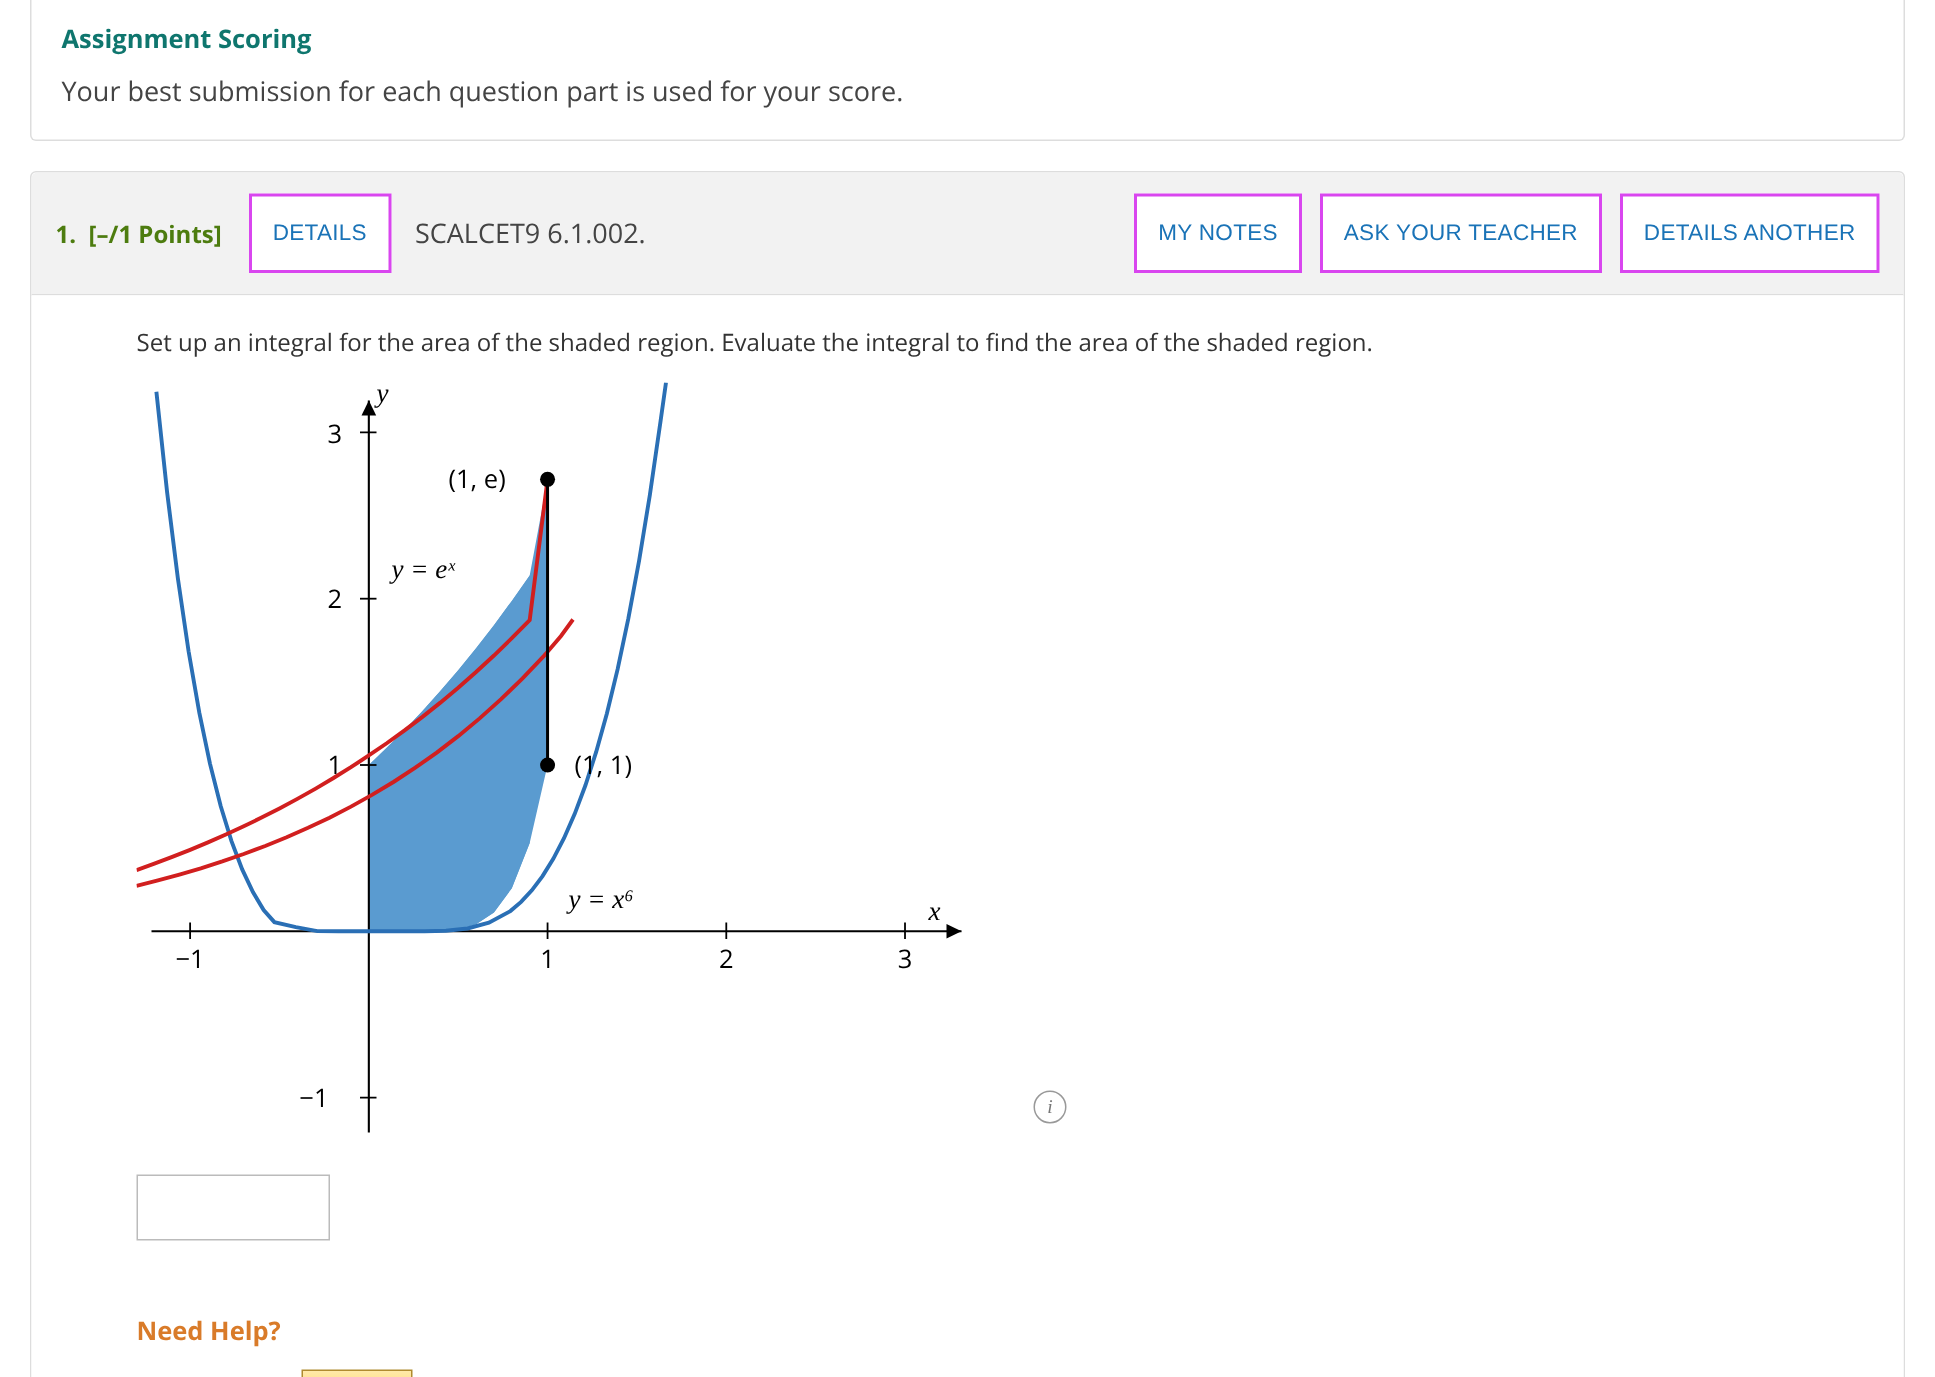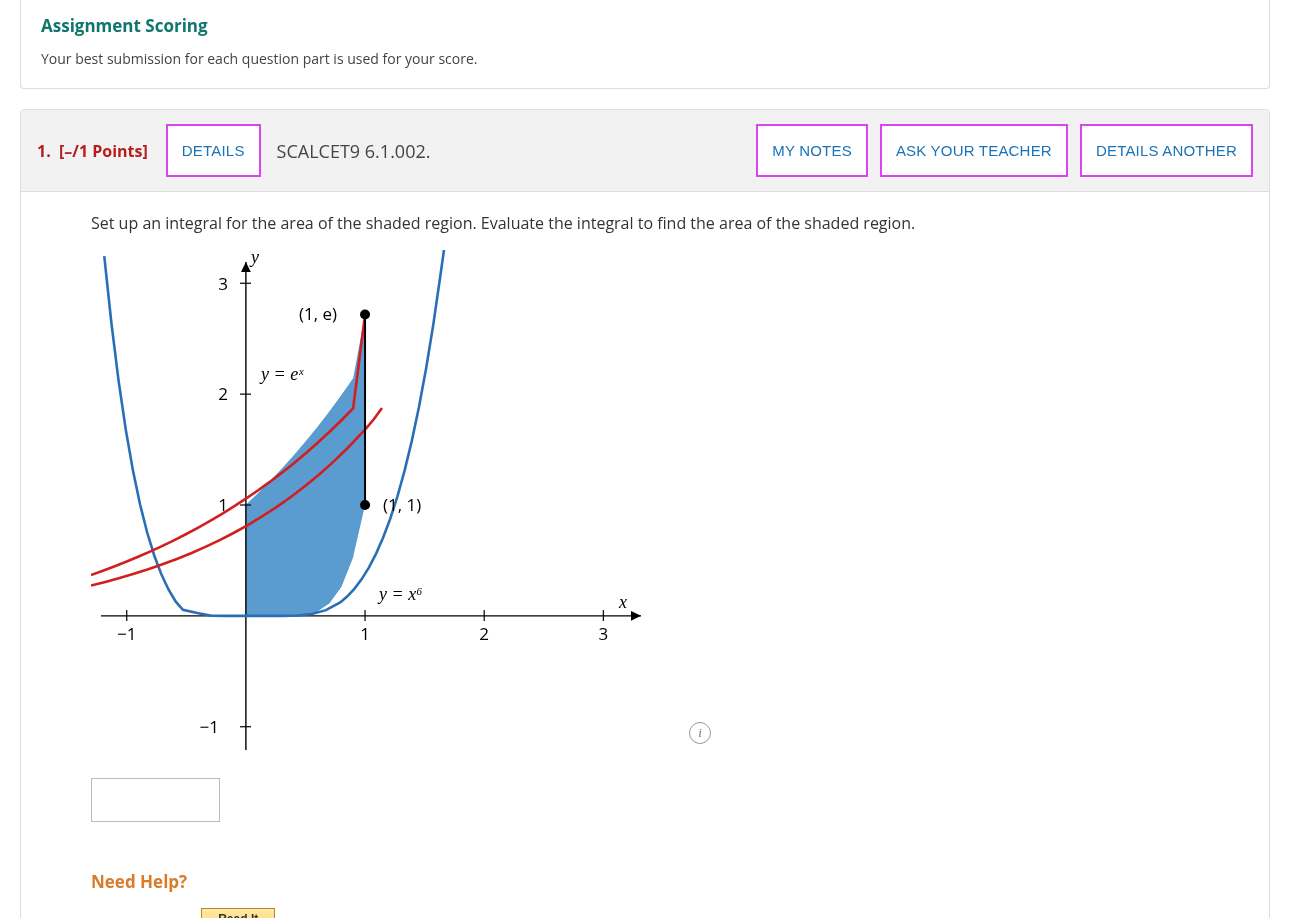--- a/index.html
+++ b/index.html
@@ -22,21 +22,21 @@
     border-top-left-radius: 0;
     border-top-right-radius: 0;
   }
   .scoring-title {
     font-weight: 700;
     font-size: 17px;
     color: #0f766e;
     margin-bottom: 12px;
   }
   .scoring-desc {
-    font-size: 14px;
+    font-size: 18px;
     color: #444;
   }
   .qwrap {
     margin: 18px 20px 0 20px;
     border: 1px solid #ddd;
     border-radius: 4px;
   }
   .qheader {
     background: #f2f2f2;
     border-bottom: 1px solid #ddd;
@@ -44,21 +44,21 @@
     border-top-right-radius: 4px;
     padding: 14px 16px;
     display: flex;
     align-items: center;
     flex-wrap: wrap;
     gap: 12px;
   }
   .qnum {
     font-weight: 700;
     font-size: 16px;
-    color: #b91c1c;
+    color: #4d7c0f;
     margin-right: 6px;
   }
   .btn {
     border: 2px solid #d946ef;
     color: #1a73b7;
     background: #fff;
     padding: 16px 14px;
     font-size: 15px;
     font-weight: 500;
     letter-spacing: 0.2px;

